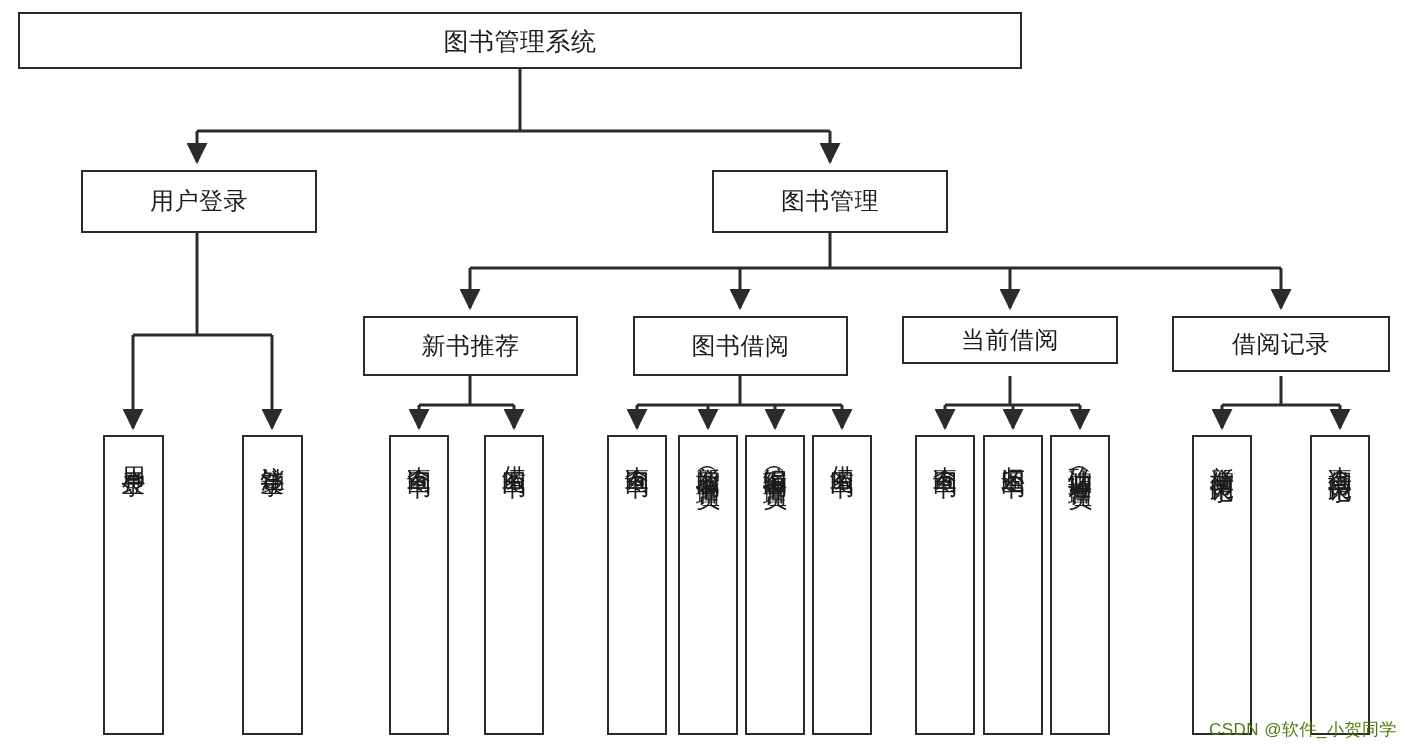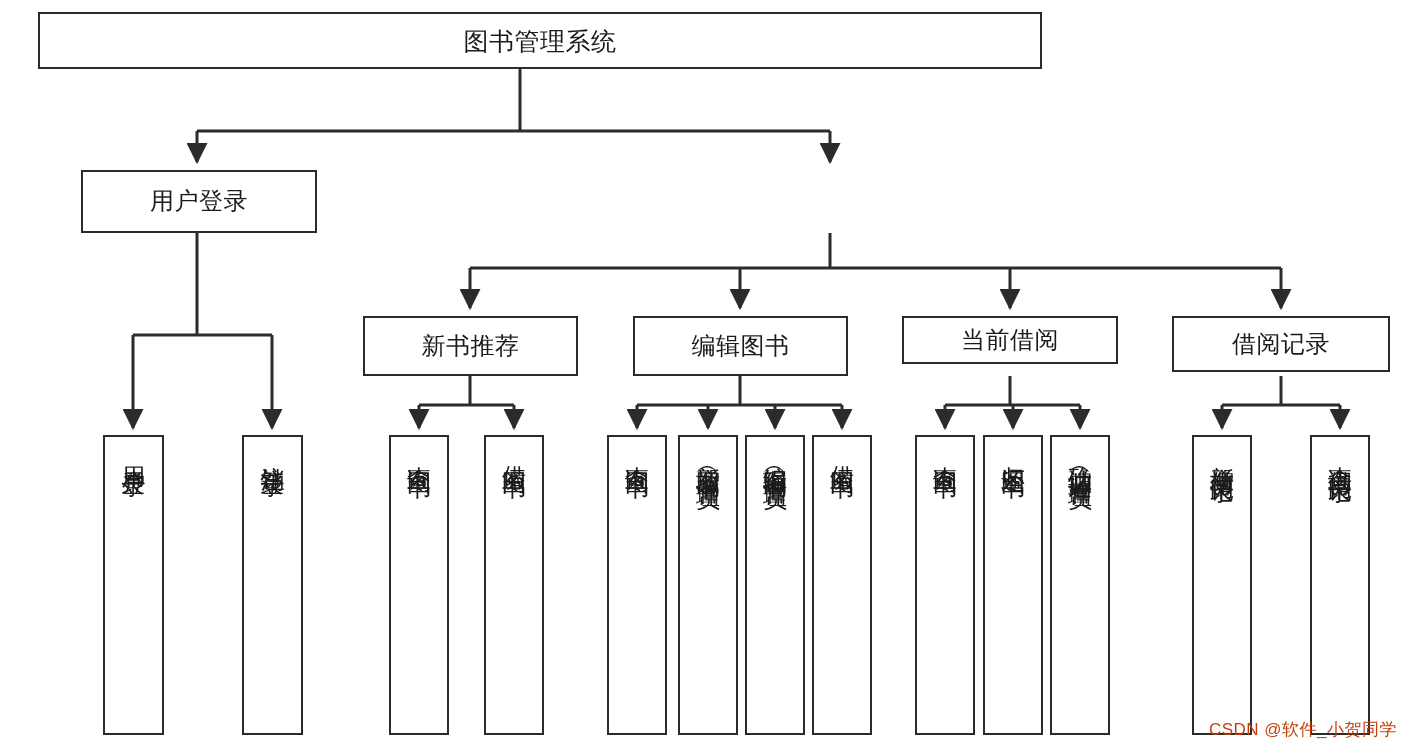--- a/index.html
+++ b/index.html
@@ -58,21 +58,21 @@
     line-height: 1;
   }
   .node.root .label {
     font-size: 25px;
   }
   .watermark {
     position: absolute;
     right: 8px;
     bottom: 6px;
     font-size: 17px;
-    color: #c2410c;
+    color: #4d7c0f;
     letter-spacing: 0.5px;
     white-space: nowrap;
   }
 </style>
 </head>
 <body>
 
 <div id="diagram-root">
 
   <svg class="connectors" viewBox="0 0 1405 747" xmlns="http://www.w3.org/2000/svg">
@@ -130,35 +130,38 @@
     </g>
 
     <g stroke="#2b2b2b" stroke-width="3" fill="none">
       <path d="M 1281 376 L 1281 405"></path>
       <path d="M 1222 405 L 1340 405"></path>
       <path d="M 1222 405 L 1222 428" marker-end="url(#arrow)"></path>
       <path d="M 1340 405 L 1340 428" marker-end="url(#arrow)"></path>
     </g>
   </svg>
 
-  <div class="node horizontal root" style="left:18px; top:12px; width:1004px; height:57px;margin-left:20px;">
+  <div class="node horizontal root" style="left:18px; top:12px; width:1004px; height:57px;">
     <span class="label">图书管理系统</span>
   </div>
 
   <div class="node horizontal" style="left:81px; top:170px; width:236px; height:63px;">
     <span class="label">用户登录</span>
   </div>
 
+  <div class="node horizontal" style="left:712px; top:170px; width:236px; height:63px;">
+    <span class="label">图书管理</span>
+  </div>
 
   <div class="node horizontal" style="left:363px; top:316px; width:215px; height:60px;">
     <span class="label">新书推荐</span>
   </div>
 
   <div class="node horizontal" style="left:633px; top:316px; width:215px; height:60px;">
-    <span class="label">编辑图书</span>
+    <span class="label">图书借阅</span>
   </div>
 
   <div class="node horizontal" style="left:902px; top:316px; width:216px; height:48px;">
     <span class="label">当前借阅</span>
   </div>
 
   <div class="node horizontal" style="left:1172px; top:316px; width:218px; height:56px;">
     <span class="label">借阅记录</span>
   </div>
 

